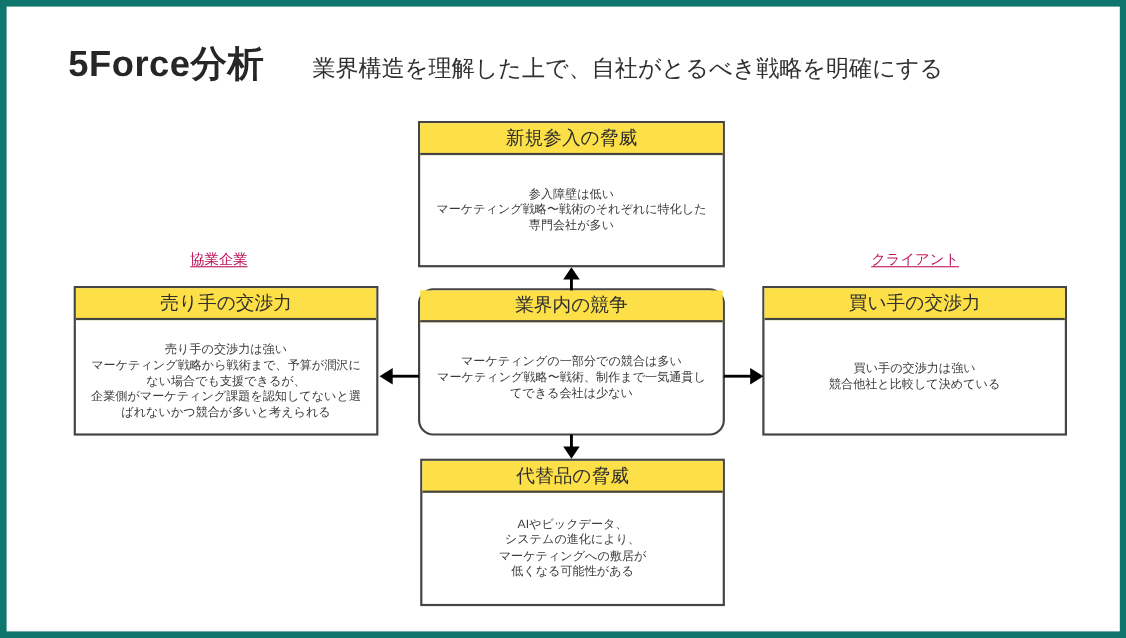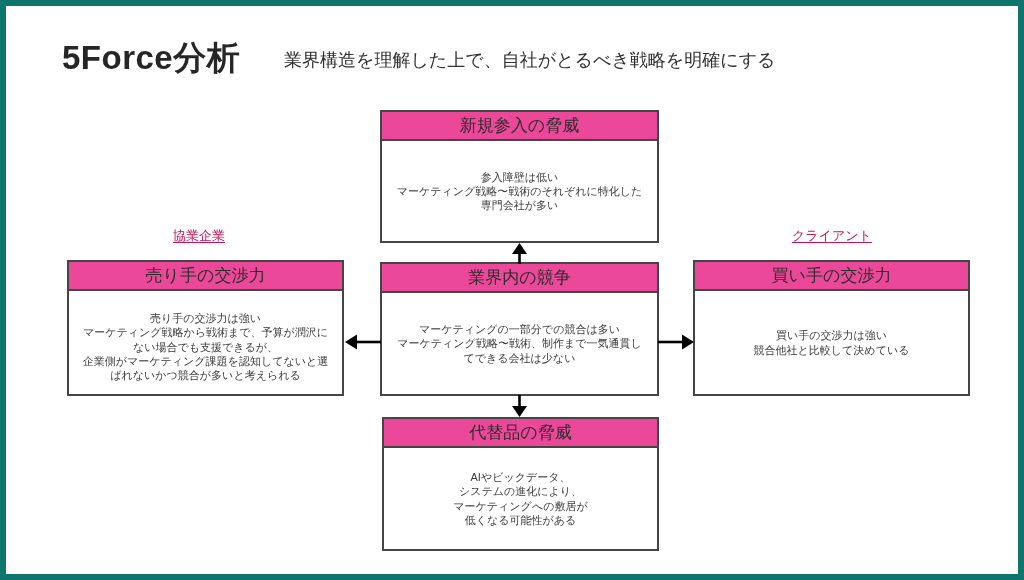--- a/index.html
+++ b/index.html
@@ -13,57 +13,57 @@
     color:#333;
     overflow:hidden;
   }
   .page-title{
     position:absolute;left:56px;top:30px;
     font-size:33px;font-weight:600;color:#262626;
     letter-spacing:0.5px;
   }
   .page-subtitle{
     position:absolute;left:278px;top:42px;
-    font-size:18px;color:#303030;
+    font-size:21px;color:#303030;
   }
   .group-label{
     position:absolute;
     font-size:13px;color:#be185d;
     text-decoration:underline;
     text-underline-offset:2px;
     white-space:nowrap;
   }
   .label-left{left:167px;top:221px;}
   .label-right{left:786px;top:221px;}
   .fbox{
     position:absolute;
     border:2px solid #454545;
     background:#ffffff;
     box-sizing:border-box;
     display:flex;flex-direction:column;
   }
   .fbox-header{
-    background:#ec4899;
+    background:#fde047;
     border-bottom:2px solid #454545;
     height:27px;line-height:27px;
     text-align:center;
     font-size:17px;color:#2e2e2e;
     flex:0 0 auto;
   }
   .fbox-body{
     flex:1 1 auto;
     display:flex;align-items:center;justify-content:center;
     text-align:center;
     font-size:11px;line-height:1.3;
     color:#3a3a3a;
     white-space:pre-line;
     padding:20px 4px;
   }
   .box-top   {left:374px;top:104px;width:279px;height:133px;}
-  .box-center{left:374px;top:256px;width:279px;height:134px;}
+  .box-center{left:374px;top:256px;width:279px;height:134px;border-radius:14px;}
   .box-left  {left:61px; top:254px;width:277px;height:136px;}
   .box-right {left:687px;top:254px;width:277px;height:136px;}
   .box-bottom{left:376px;top:411px;width:277px;height:134px;}
   .arrow-layer{
     position:absolute;left:0;top:0;width:1024px;height:580px;
     pointer-events:none;
   }
 </style>
 </head>
 <body>

